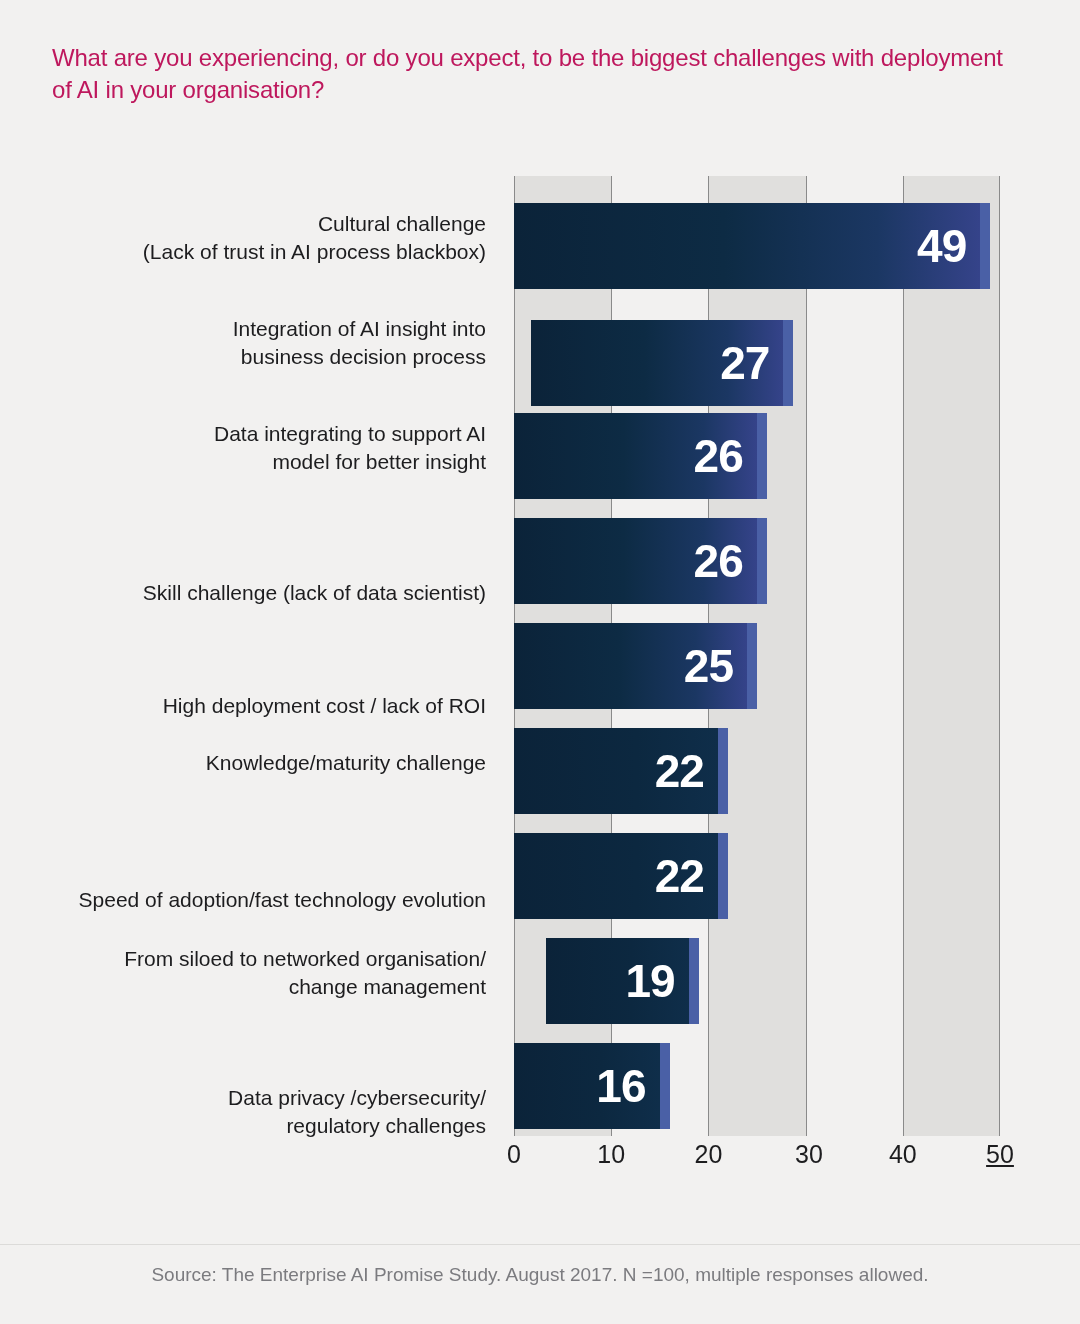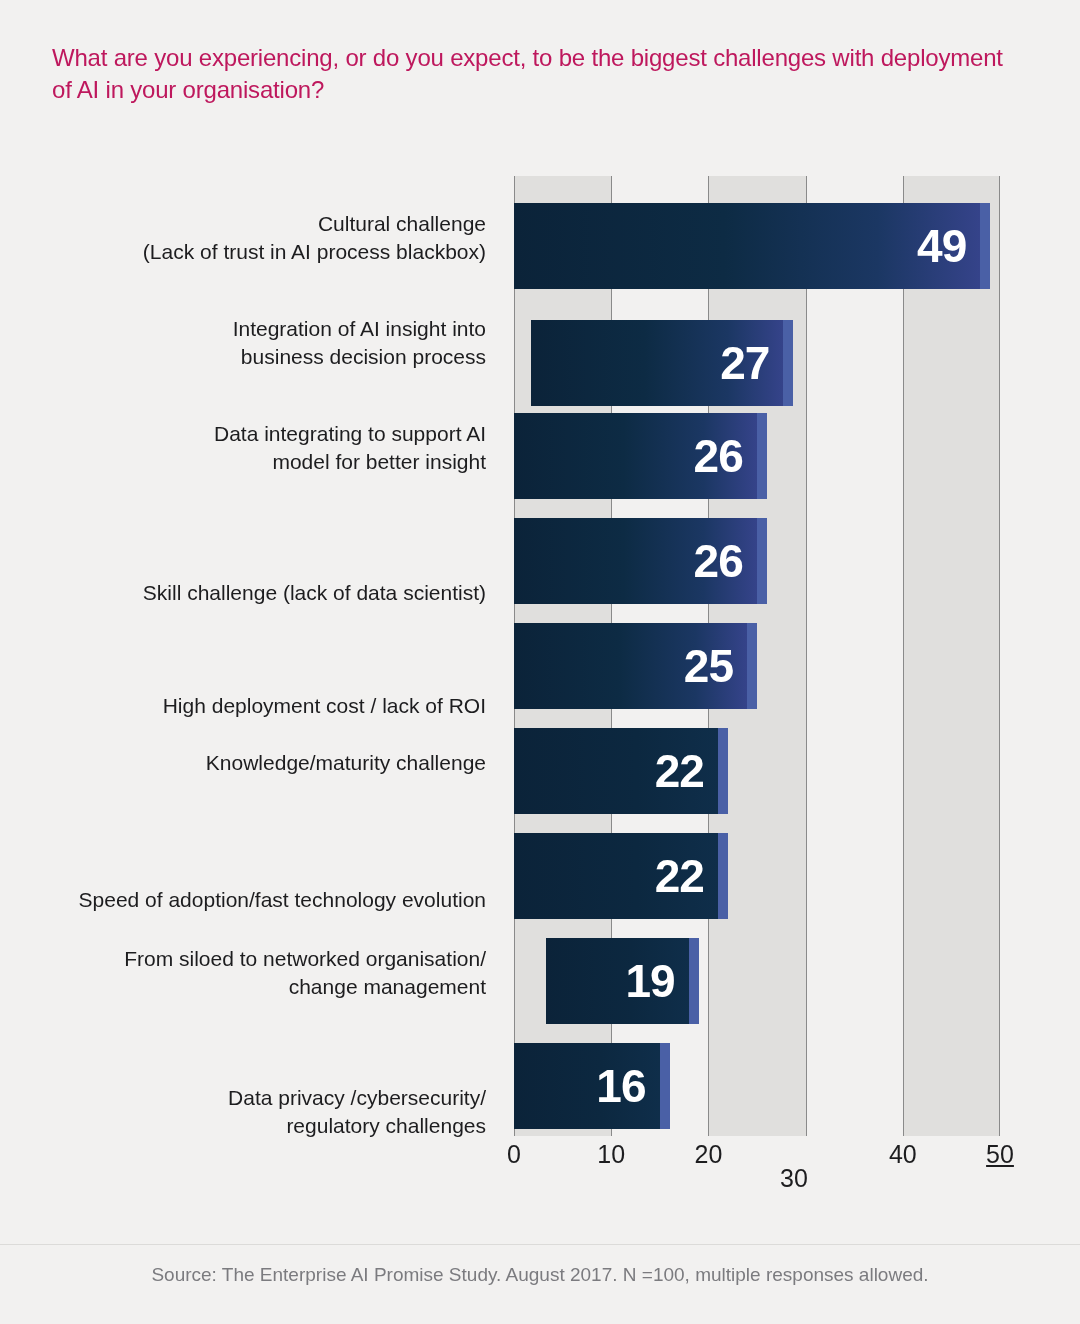--- a/index.html
+++ b/index.html
@@ -248,21 +248,21 @@
       <div class="label-item" style="top: 874px; margin-top: 34px;">
         <div>Data privacy /cybersecurity/</div>
         <div>regulatory challenges</div>
       </div>
     </div>
 
   <div id="axis">
       <span class="tick" style="left: 0px;">0</span>
       <span class="tick" style="left: 97.2px;">10</span>
       <span class="tick" style="left: 194.4px;">20</span>
-      <span class="tick" style="left: 280px; margin-top: 24px;">30</span>
+      <span class="tick" style="left: 295px;">30</span>
       <span class="tick" style="left: 388.8px;">40</span>
       <span class="tick" style="left: 486px; text-decoration: underline;">50</span>
     </div>
 
   <div id="footer-rule"></div>
   <div id="source">Source: The Enterprise AI Promise Study. August 2017. N =100, multiple responses allowed.</div>
 
 </div>
 
 </body></html>

